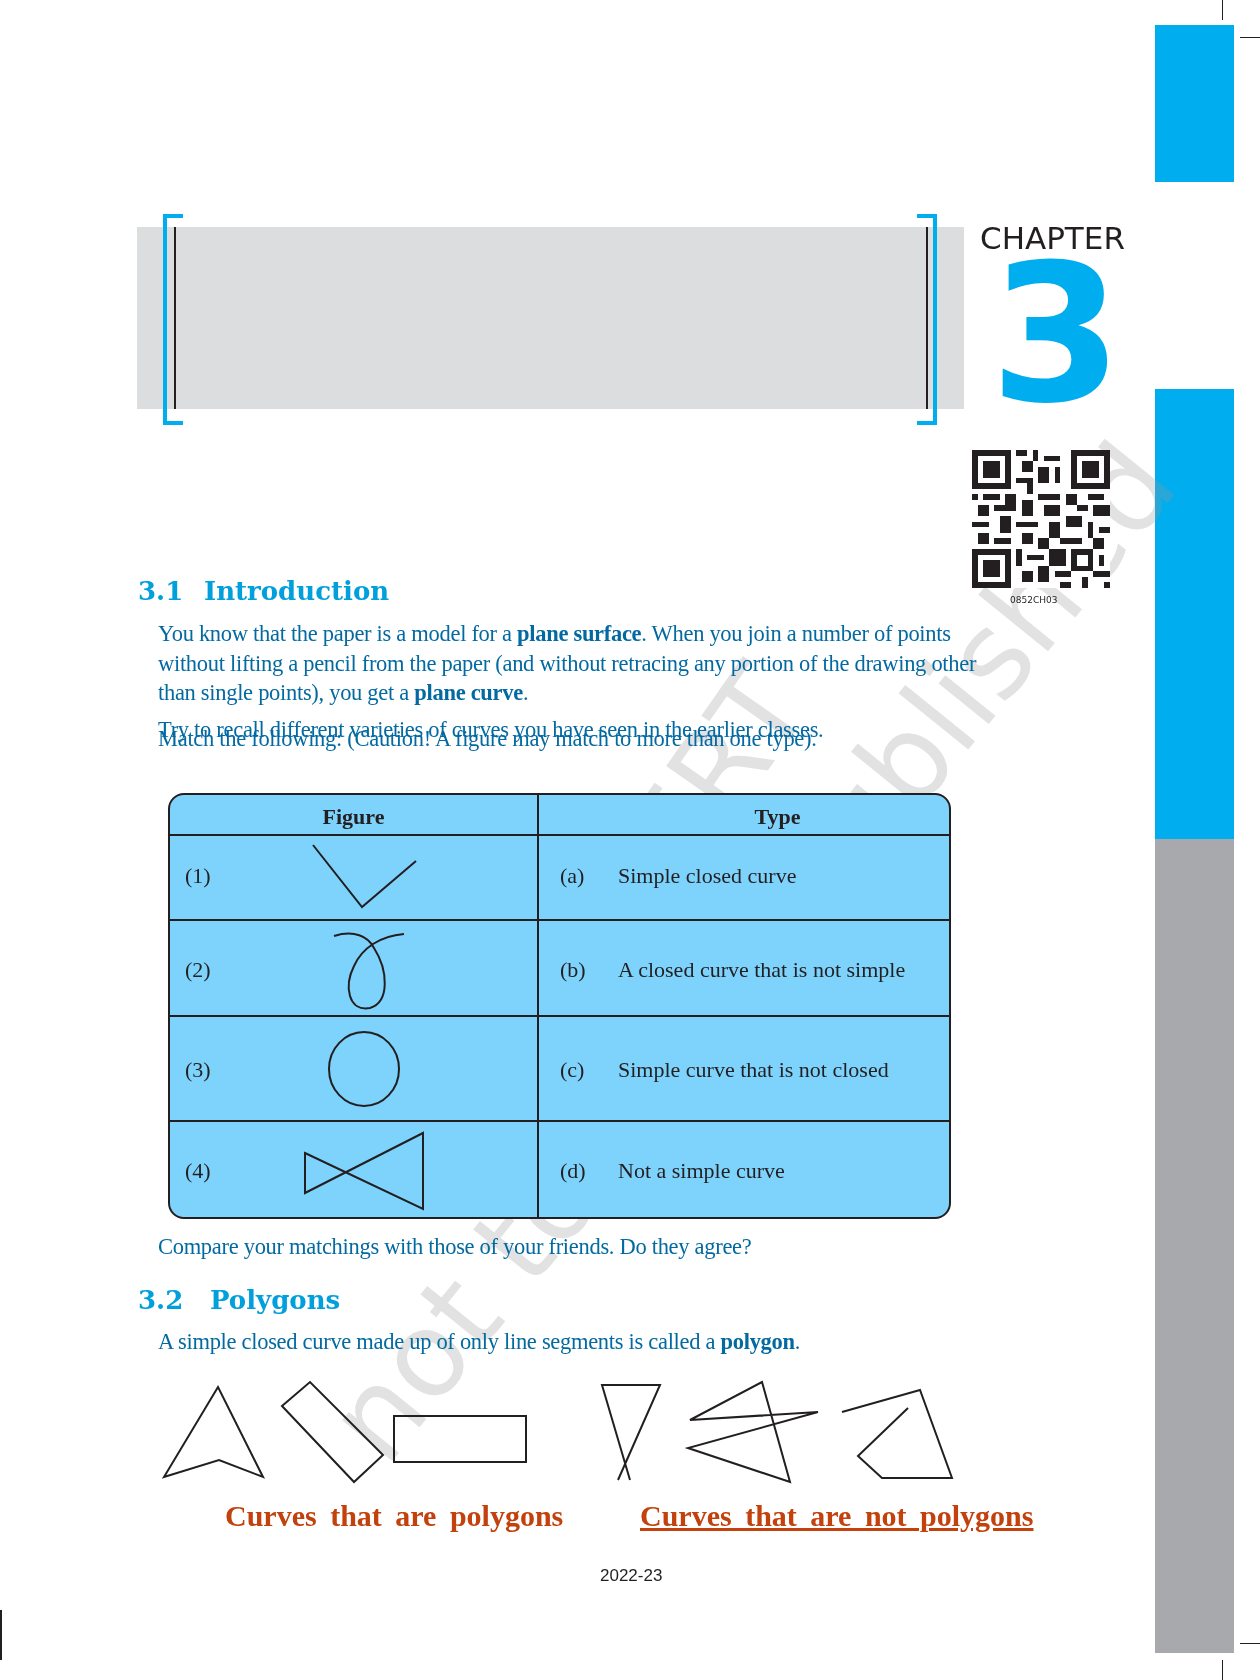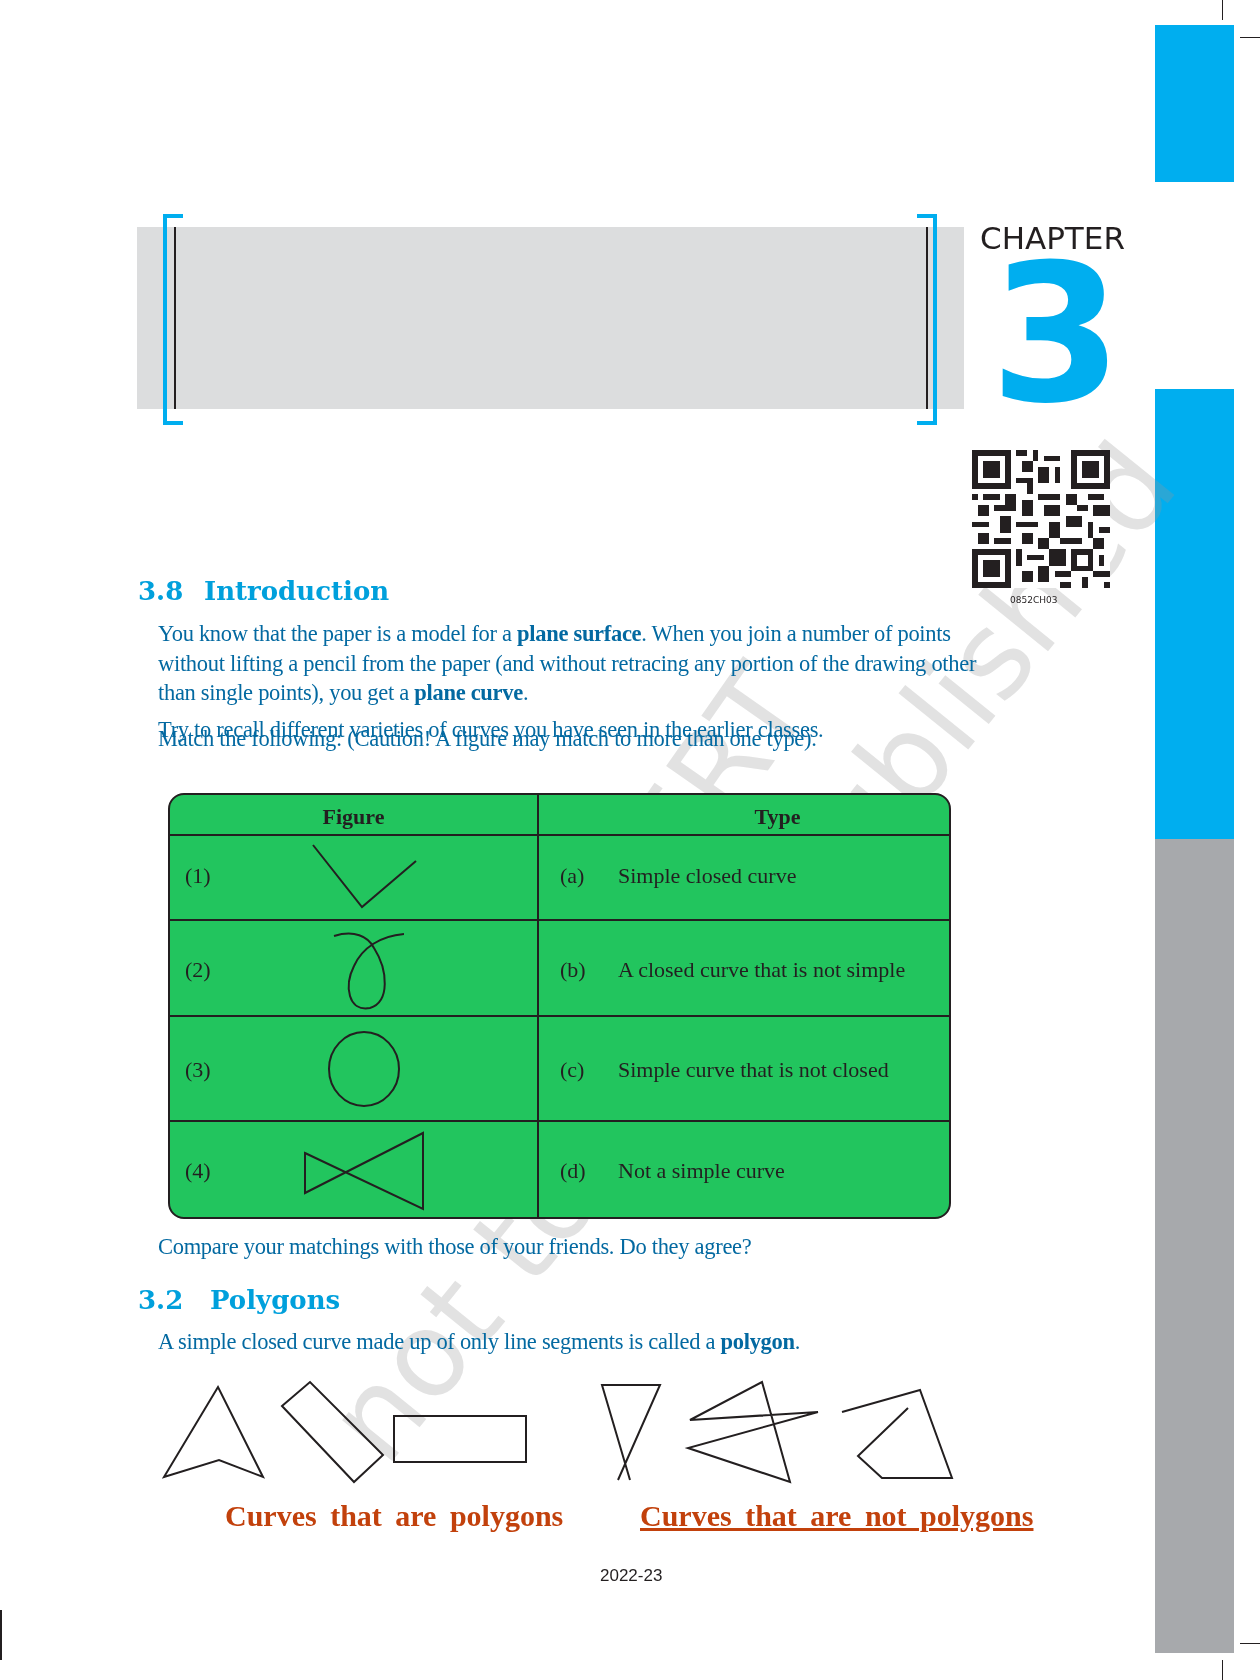--- a/index.html
+++ b/index.html
@@ -23,21 +23,21 @@
   .qr { position:absolute; left:972px; top:450px; width:138px; height:138px; }
   .qr-code-label { position:absolute; left:1010px; top:595px; font-family:"DejaVu Sans", sans-serif; font-size:9px; color:#231f20; }
   .section-heading { position:absolute; left:138px; font-family:"DejaVu Serif", serif; font-weight:bold;
                      font-size:26px; color:#00a0dc; }
   .section-heading .num { display:inline-block; width:66px; }
   .para { position:absolute; left:138px; width:820px; font-size:22.5px; line-height:29.5px; color:#0369a1; letter-spacing:-0.3px;margin-left:20px; }
   .para b { font-weight:bold; }
   .watermark { position:absolute; font-family:"DejaVu Sans", sans-serif; color:rgba(150,150,150,0.28);
                transform-origin:left top; white-space:nowrap; pointer-events:none; }
   .match-table { position:absolute; left:168px; top:793px; width:783px; height:426px;
-                 background:#22c55e; border:2px solid #231f20; border-radius:16px; box-sizing:border-box; overflow:hidden; }
+                 background:#7dd3fc; border:2px solid #231f20; border-radius:16px; box-sizing:border-box; overflow:hidden; }
   .t-hline { position:absolute; left:0; right:0; height:2px; background:#231f20; }
   .t-vline { position:absolute; top:0; bottom:0; width:2px; background:#231f20; left:367px; }
   .t-head { position:absolute; top:4px; height:36px; line-height:36px; text-align:center; font-weight:bold; font-size:22px; }
   .t-cell { position:absolute; font-size:22px; }
   .fig-svg { position:absolute; }
   .caption { position:absolute; font-weight:bold; font-size:30px; word-spacing:6px; color:#c2410c;margin-left:12px; }
   .footer-year { position:absolute; left:600px; top:1566px; font-family:"Liberation Sans", sans-serif; font-size:17px; color:#231f20; }
 </style>
 </head>
 <body>
@@ -122,21 +122,21 @@
       <rect x="15" y="22" width="3" height="1"></rect>
       <rect x="22" y="22" width="3" height="1"></rect>
     <rect x="16" y="24" width="2" height="1"></rect>
       <rect x="20" y="23" width="1" height="2"></rect>
       <rect x="24" y="24" width="1" height="1"></rect>
   </g>
 </svg>
 <div class="qr-code-label">0852CH03</div>
 
 <div class="section-heading" style="top:576px;">
-  <span class="num">3.8</span><span>Introduction</span>
+  <span class="num">3.1</span><span>Introduction</span>
 </div>
 
 <div class="para" style="top:619px;">
   <span>You know that the paper is a model for a </span><b>plane surface</b><span>. When you join a number of points without lifting a pencil from the paper (and without retracing any portion of the drawing other than single points), you get a </span><b>plane curve</b><span>.</span>
 </div>
 <div class="para" style="top:715px;">Try to recall different varieties of curves you have seen in the earlier classes.</div>
 <div class="para" style="top:724px;">Match the following: (Caution! A figure may match to more than one type).</div>
 
 <div class="match-table">
   <div class="t-vline"></div>

